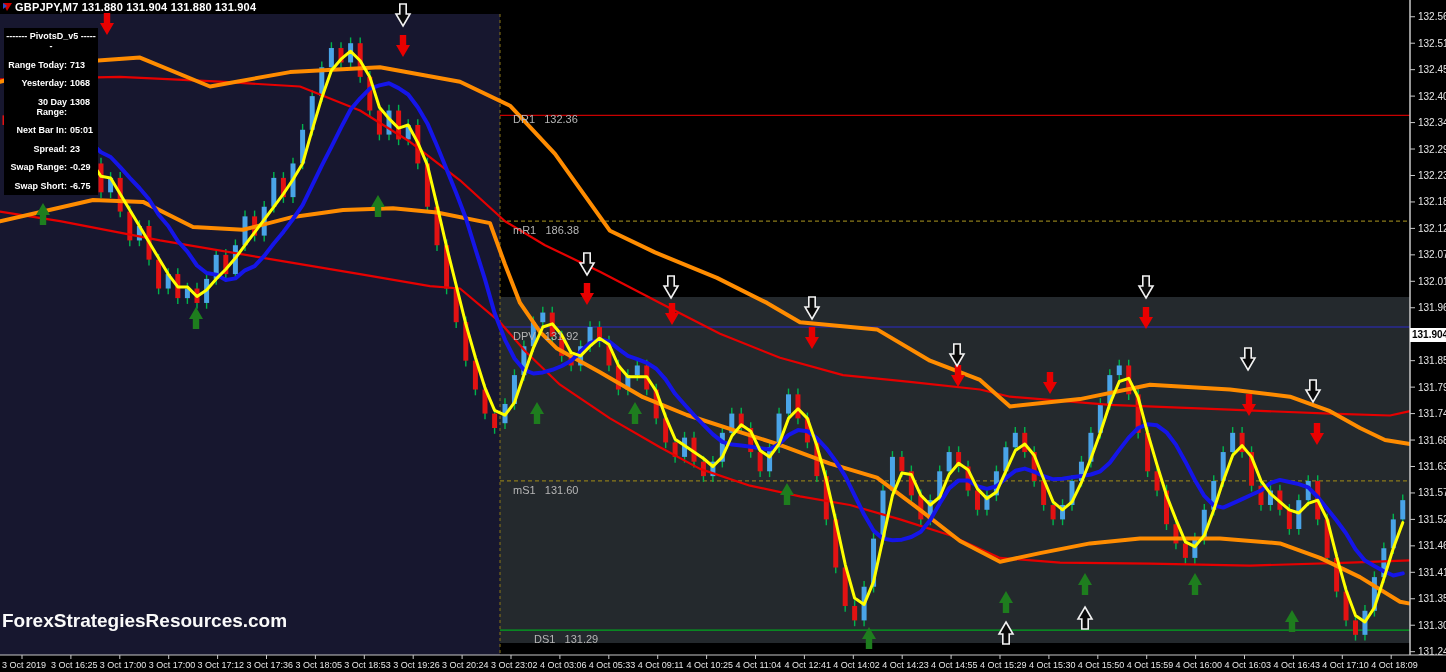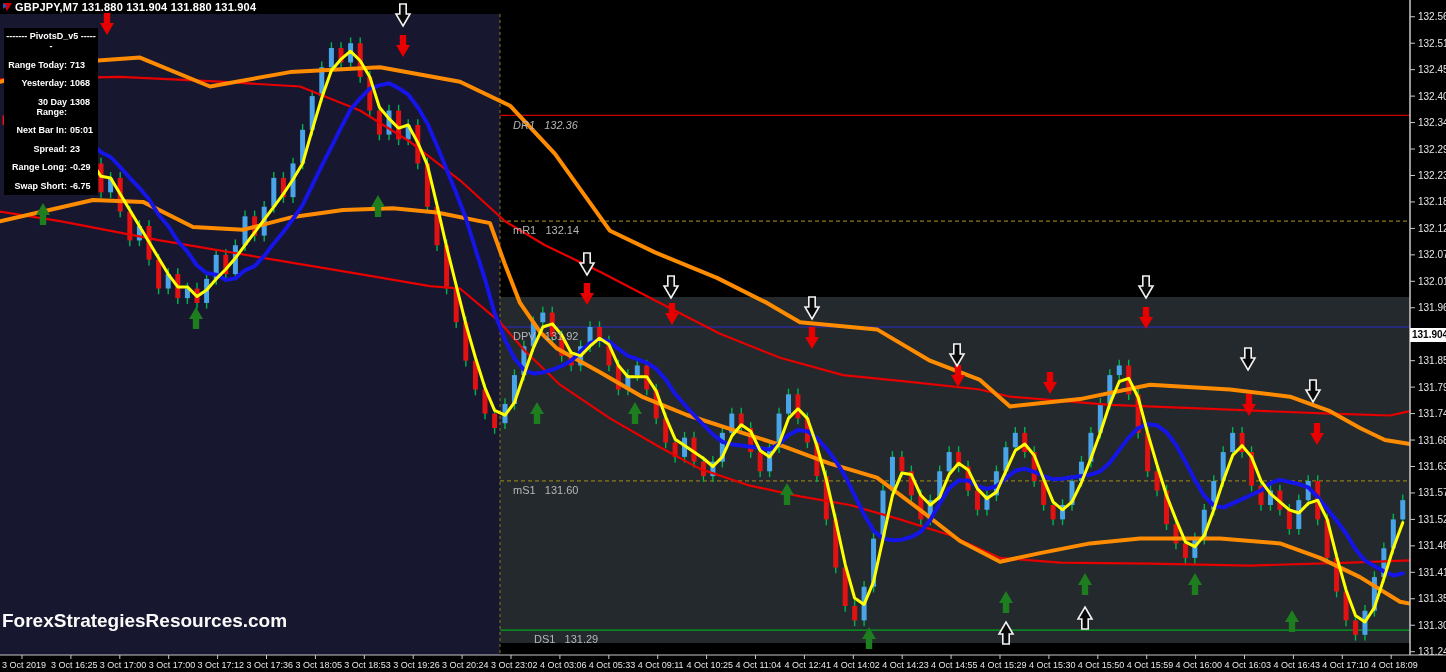--- a/index.html
+++ b/index.html
@@ -50,21 +50,21 @@
       </div>
       <div class="row">
         <span class="lbl">Next Bar In:</span>
         <span class="val">05:01</span>
       </div>
       <div class="row">
         <span class="lbl">Spread:</span>
         <span class="val">23</span>
       </div>
       <div class="row">
-        <span class="lbl">Range Long:</span>
+        <span class="lbl">Swap Range:</span>
         <span class="val">-0.29</span>
       </div>
       <div class="row">
         <span class="lbl">Swap Short:</span>
         <span class="val">-6.75</span>
       </div>
     </div>
 
   <svg id="chart-svg" width="1446" height="672">
       <g>
@@ -533,18 +533,18 @@
         <line x1="1391.2" y1="655" x2="1391.2" y2="659" stroke="#c8c8c8" stroke-width="1"></line>
         <text x="1371.2" y="668" fill="#e6e6e6" font-size="9px" font-family="Liberation Sans, sans-serif">4 Oct 18:09</text>
       </g>
     </svg>
 
   <div id="watermark">
     <div class="wm2">ForexStrategiesResources.com</div>
   </div>
 
   <div id="price-box" style="top: 327.696px;">131.904</div>
-<div class="pivot-label" style="left: 513px; top: 119px; font-style: italic;">DR1   132.36</div>
-    <div class="pivot-label" style="left: 513px; top: 224.18px;">mR1   132.14</div>
+<div class="pivot-label" style="left: 513px; top: 113px;">DR1   132.36</div>
+    <div class="pivot-label" style="left: 513px; top: 224.18px;">mR1   186.38</div>
     <div class="pivot-label" style="left: 513px; top: 330px;">DPV   131.92</div>
     <div class="pivot-label" style="left: 513px; top: 483.92px;">mS1   131.60</div>
     <div class="pivot-label" style="left: 534px; top: 633.03px;">DS1   131.29</div>
   </div>
 
 </body></html>

